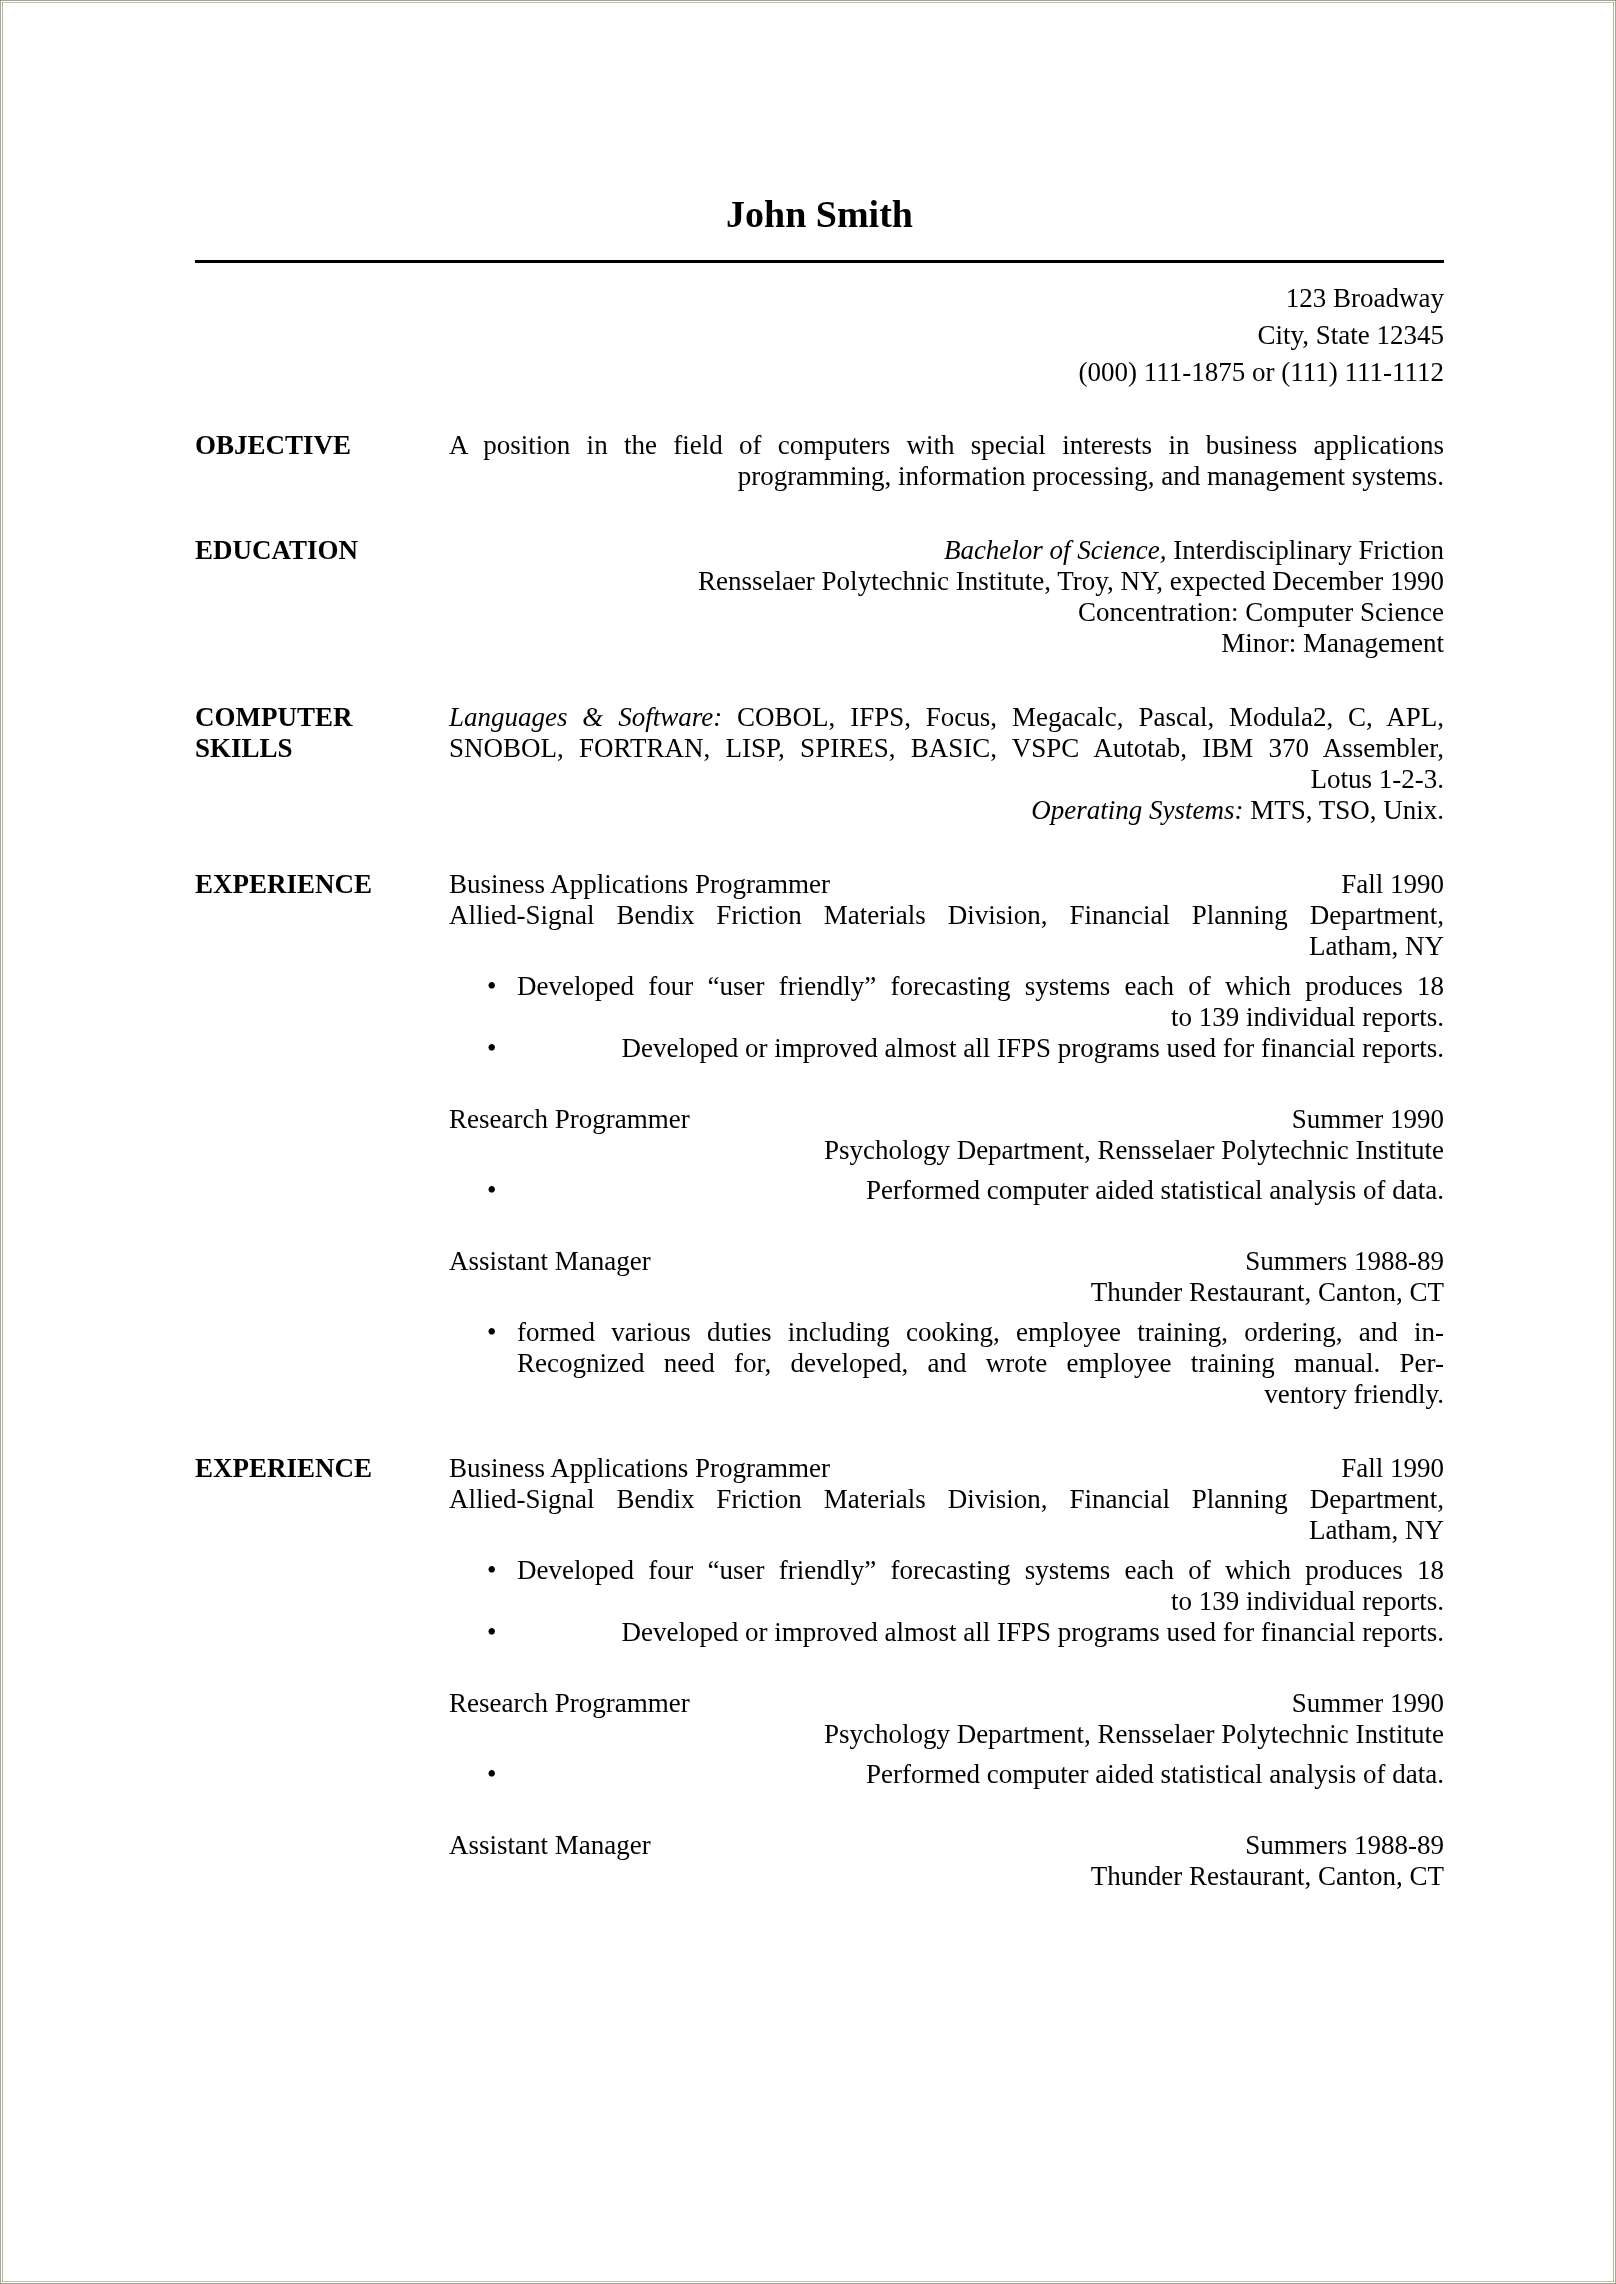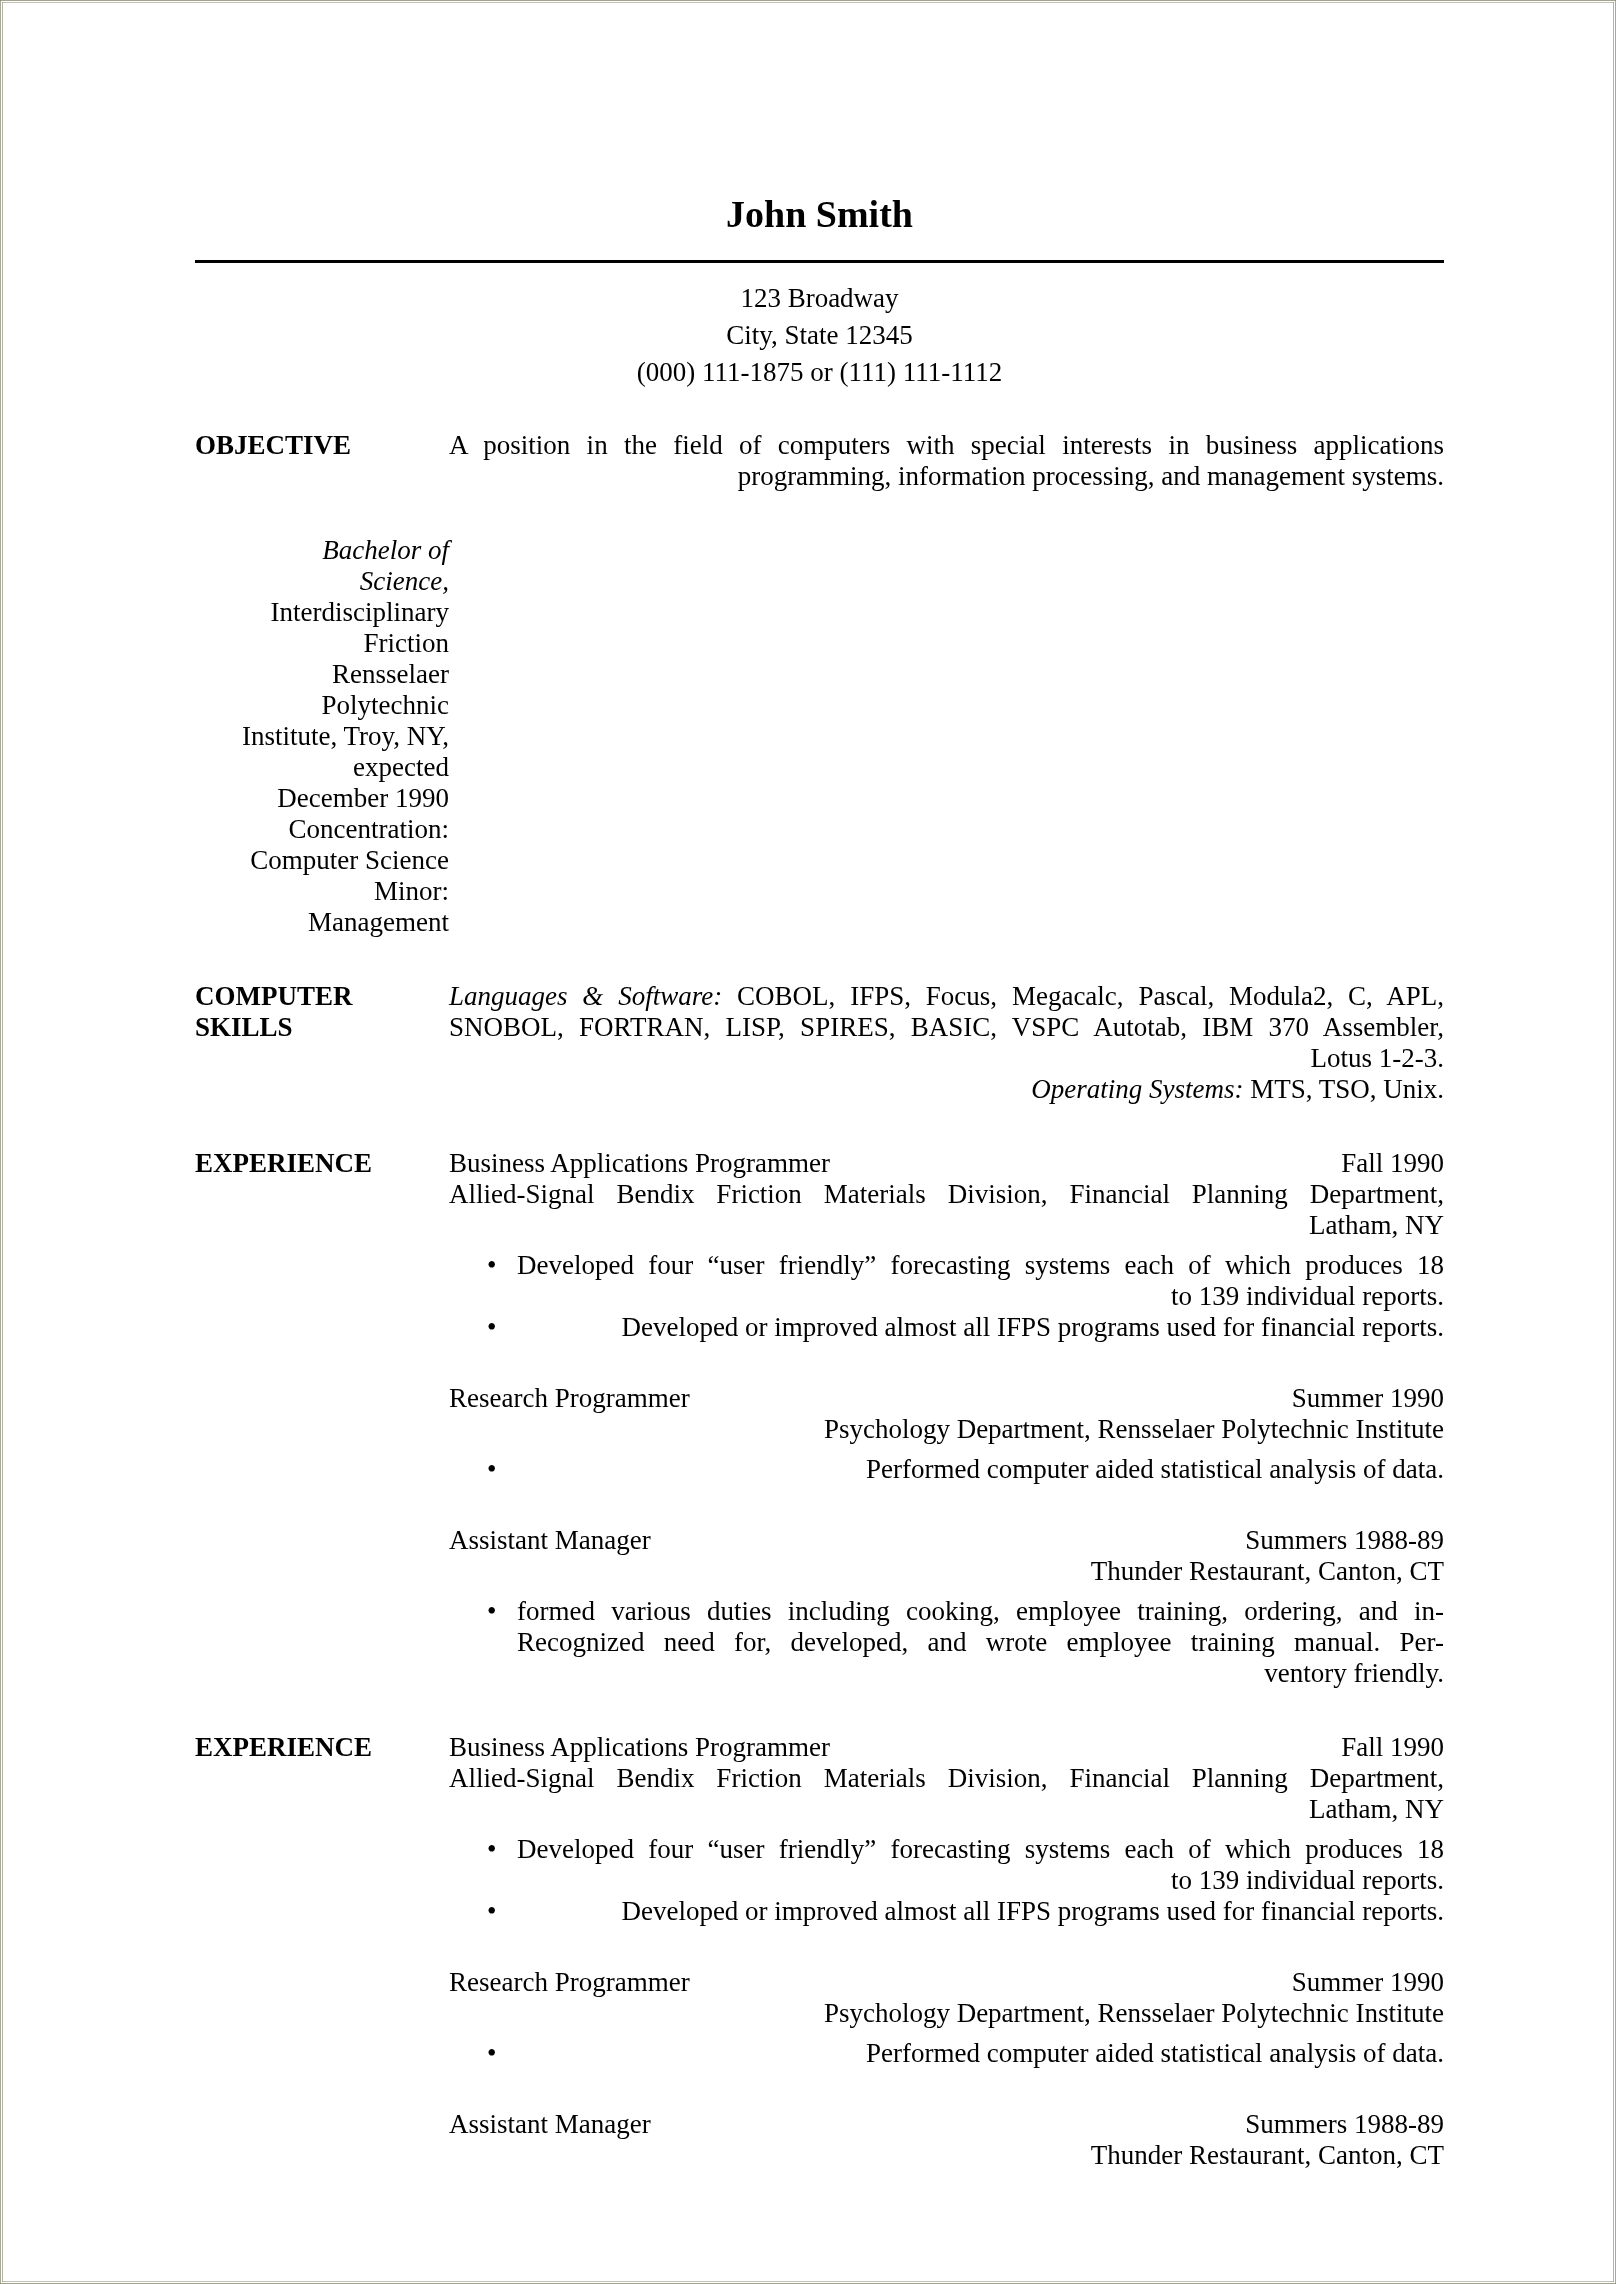--- a/index.html
+++ b/index.html
@@ -31,21 +31,21 @@
   }
 
   .rule {
     margin-top: 26px;
     height: 3.3px;
     background: #000000;
   }
 
   .address {
     margin-top: 17px;
-    text-align: center;
+    text-align: right;
     line-height: 37px;
   }
 
   .section { display: grid; grid-template-columns: 254px 1fr; margin-top: 43px; }
   .section.first { margin-top: 39px; }
   .label { font-weight: bold; }
 
   .line  { text-align: right; margin-left: 44px; }
   .jline { text-align: justify; text-align-last: justify; }
 
@@ -76,20 +76,21 @@
 
   <div class="section first">
     <div class="label">OBJECTIVE</div>
     <div class="content">
       <div class="jline">A position in the field of computers with special interests in business applications</div>
       <div class="line">programming, information processing, and management systems.</div>
     </div>
   </div>
 
   <div class="section">
+    <div class="label">EDUCATION</div>
     <div class="content">
       <div class="line"><span class="it">Bachelor of Science,</span><span> Interdisciplinary Friction</span></div>
       <div class="line">Rensselaer Polytechnic Institute, Troy, NY, expected December 1990</div>
       <div class="line">Concentration: Computer Science</div>
       <div class="line">Minor: Management</div>
     </div>
   </div>
 
   <div class="section">
     <div class="label">COMPUTER SKILLS</div>

